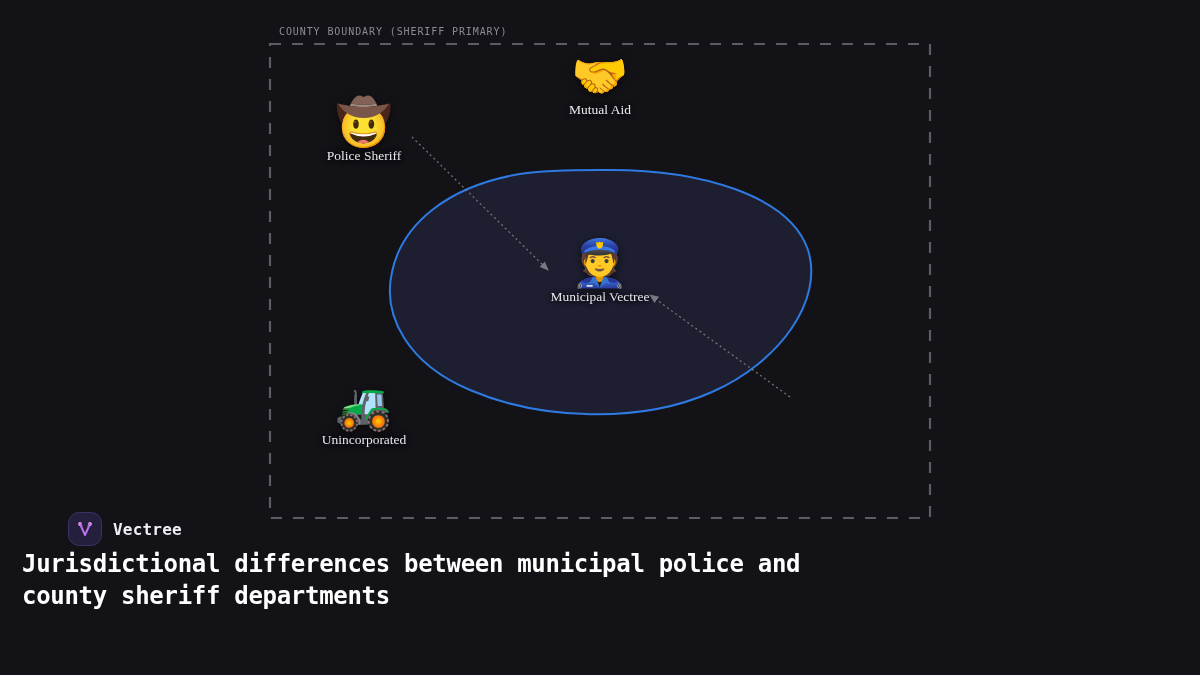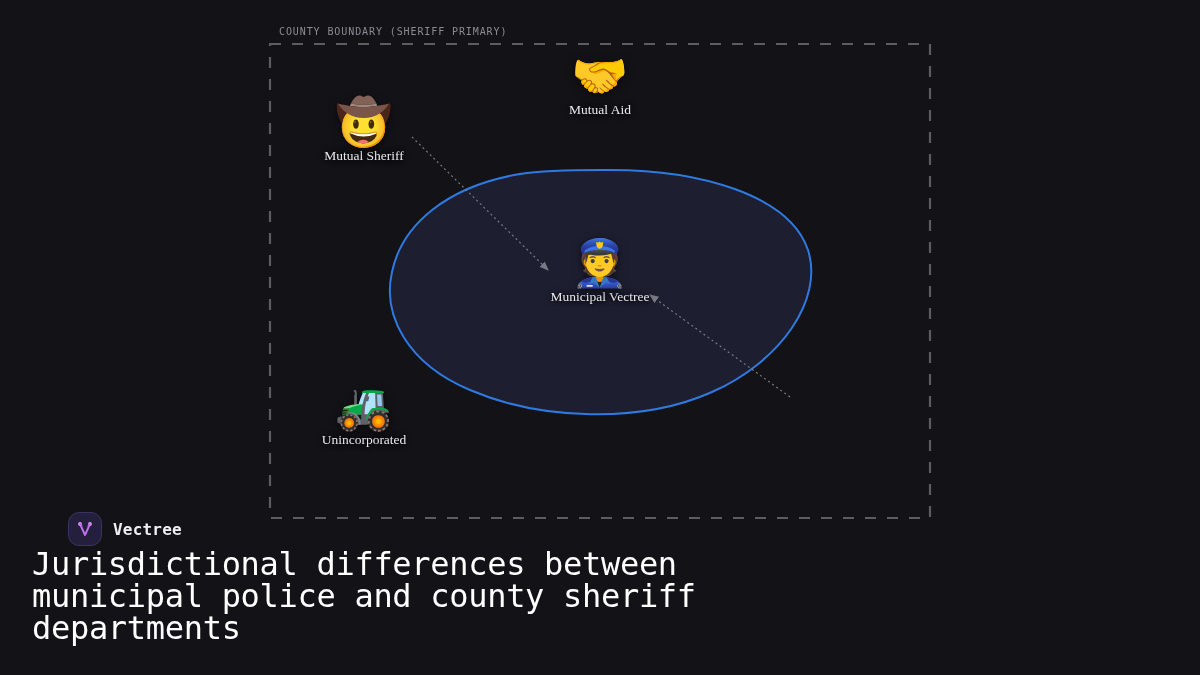--- a/index.html
+++ b/index.html
@@ -54,24 +54,24 @@
     width:34px; height:34px; border-radius:11px;
     background:#241f3c;
     border:1px solid #3b3261;
     display:flex; align-items:center; justify-content:center;
   }
   #brand-name {
     font-family:"DejaVu Sans Mono","Liberation Mono",monospace;
     font-size:16px; font-weight:bold; color:#f0eef5; letter-spacing:0.2px;
   }
   #headline {
-    position:absolute; left:32px; top:48px; width:820px;
+    position:absolute; left:22px; top:48px; width:820px;
     font-family:"DejaVu Sans Mono","Liberation Mono",monospace;
-    font-weight:normal;
-    font-size:32px;
+    font-weight:bold;
+    font-size:24px;
     line-height:32px;
     color:#ffffff;
     letter-spacing:-0.3px;
   }
   #url {
     position:absolute; right:22px; top:126px;
     font-family:"DejaVu Sans Mono","Liberation Mono",monospace;
     font-size:13.5px;
     color:#86868f;
     letter-spacing:0.1px;
@@ -104,21 +104,21 @@
         </marker>
       </defs>
       <line x1="412" y1="137" x2="548" y2="270" stroke="#8a8a93" stroke-width="1.2" stroke-dasharray="2 3" marker-end="url(#arrowhead)" opacity="0.85"></line>
       <line x1="790" y1="397" x2="650" y2="295" stroke="#8a8a93" stroke-width="1.2" stroke-dasharray="2 3" marker-end="url(#arrowhead)" opacity="0.85"></line>
     </svg>
 
     <div class="region-label" id="county-label">COUNTY BOUNDARY (SHERIFF PRIMARY)</div>
 
     <div class="node" id="node-sheriff">
       <span class="emoji">🤠</span>
-      <span class="node-label">Mutual Sheriff</span>
+      <span class="node-label">Police Sheriff</span>
     </div>
 
     <div class="node" id="node-mutual">
       <span class="emoji">🤝</span>
       <span class="node-label">Mutual Aid</span>
     </div>
 
     <div class="node" id="node-police">
       <span class="emoji">👮</span>
       <span class="node-label">Municipal Vectree</span>

